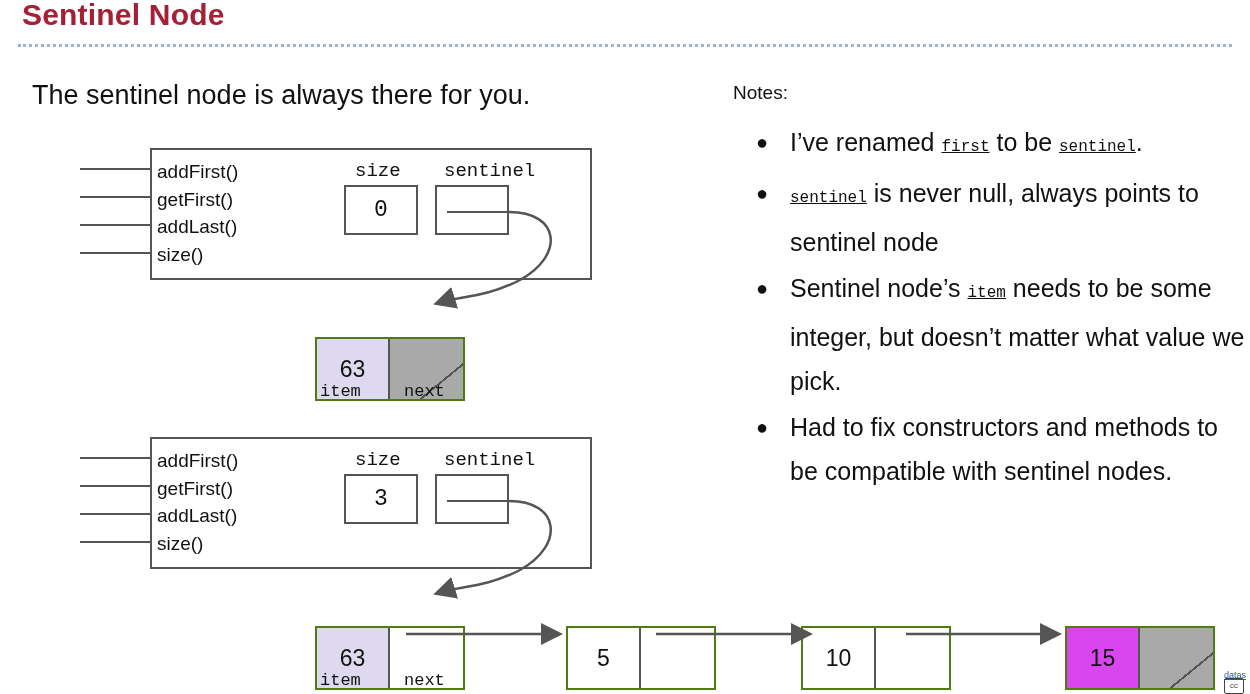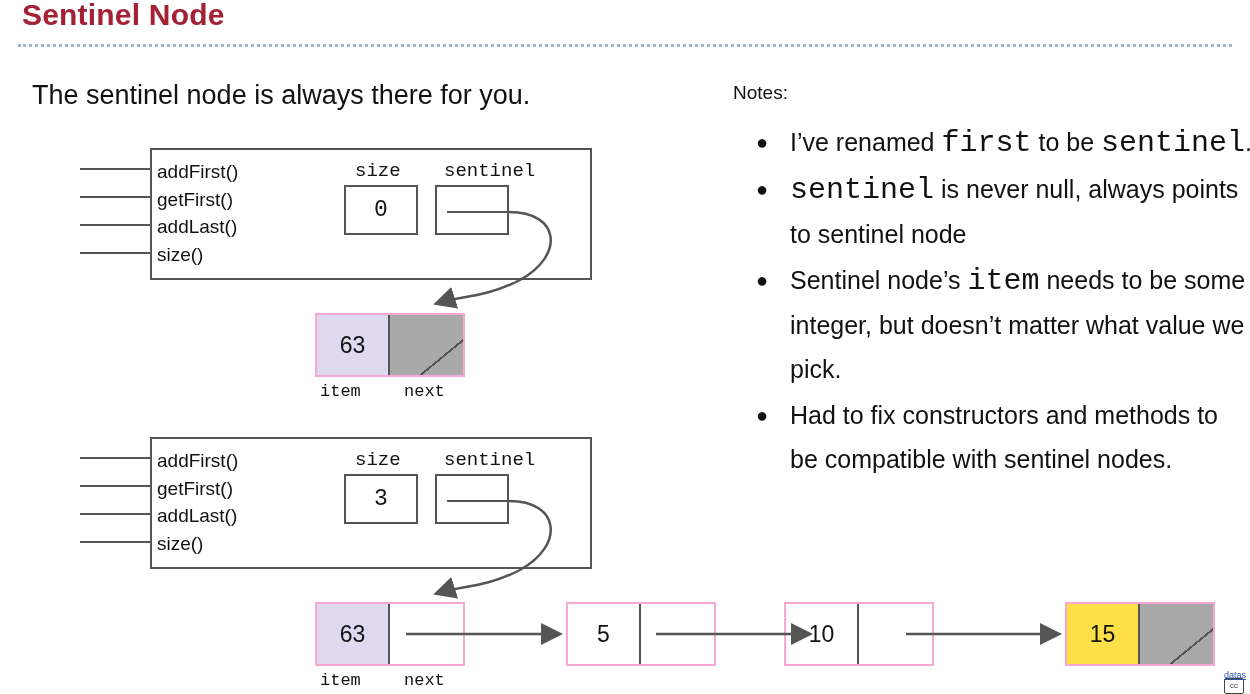--- a/index.html
+++ b/index.html
@@ -82,22 +82,23 @@
     align-items: center;
     justify-content: center;
     font-family: "Liberation Mono", monospace;
     font-size: 23px;
     color: #111;
   }
   
   .node {
     position: absolute;
     box-sizing: border-box;
-    border: 2px solid #f9a8d4;
+    border: 2px solid #4d7c0f;
     display: flex;
+    margin-top: 24px;
   }
   .cell-item {
     width: 50%;
     box-sizing: border-box;
     display: flex;
     align-items: center;
     justify-content: center;
     font-family: "Liberation Sans", sans-serif;
     font-size: 23px;
     color: #111;
@@ -165,21 +166,22 @@
     text-align: left;
     font-size: 20px;
     line-height: 44px;
     padding-left: 14px;
     box-sizing: border-box;
   }
   .note-text {
     flex: 1 1 auto;
   }
   .note-text .mono {
-    font-size: 30px;
+    font-size: 16px;
+    text-decoration: underline;
   }
   .credit {
     position: absolute;
     right: 4px;
     bottom: 14px;
     font-size: 9px;
     color: #2a55a8;
     text-decoration: underline;
   }
   .credit-badge {
@@ -258,27 +260,27 @@
     <div class="cell-next"></div>
   </div>
   <div class="caption" style="left:320px; top:671px;">item</div>
   <div class="caption" style="left:404px; top:671px;">next</div>
 
   <div class="node" style="left:566px; top:602px; width:150px; height:64px;">
     <div class="cell-item" style="background:#ffffff;">5</div>
     <div class="cell-next"></div>
   </div>
 
-  <div class="node" style="left:784px; top:602px; width:150px; height:64px;">
+  <div class="node" style="left:801px; top:602px; width:150px; height:64px;">
     <div class="cell-item" style="background:#ffffff;">10</div>
     <div class="cell-next"></div>
   </div>
 
   <div class="node" style="left:1065px; top:602px; width:150px; height:64px;">
-    <div class="cell-item" style="background:#fde047;">15</div>
+    <div class="cell-item" style="background:#d946ef;">15</div>
     <div class="cell-next null"></div>
   </div>
 
   <svg class="overlay" viewBox="0 0 1250 694">
     <defs>
       <marker id="arrow" markerWidth="9" markerHeight="9" refX="7" refY="4.5" orient="auto">
         <path d="M0,0 L9,4.5 L0,9 z" fill="#555"></path>
       </marker>
     </defs>
 

